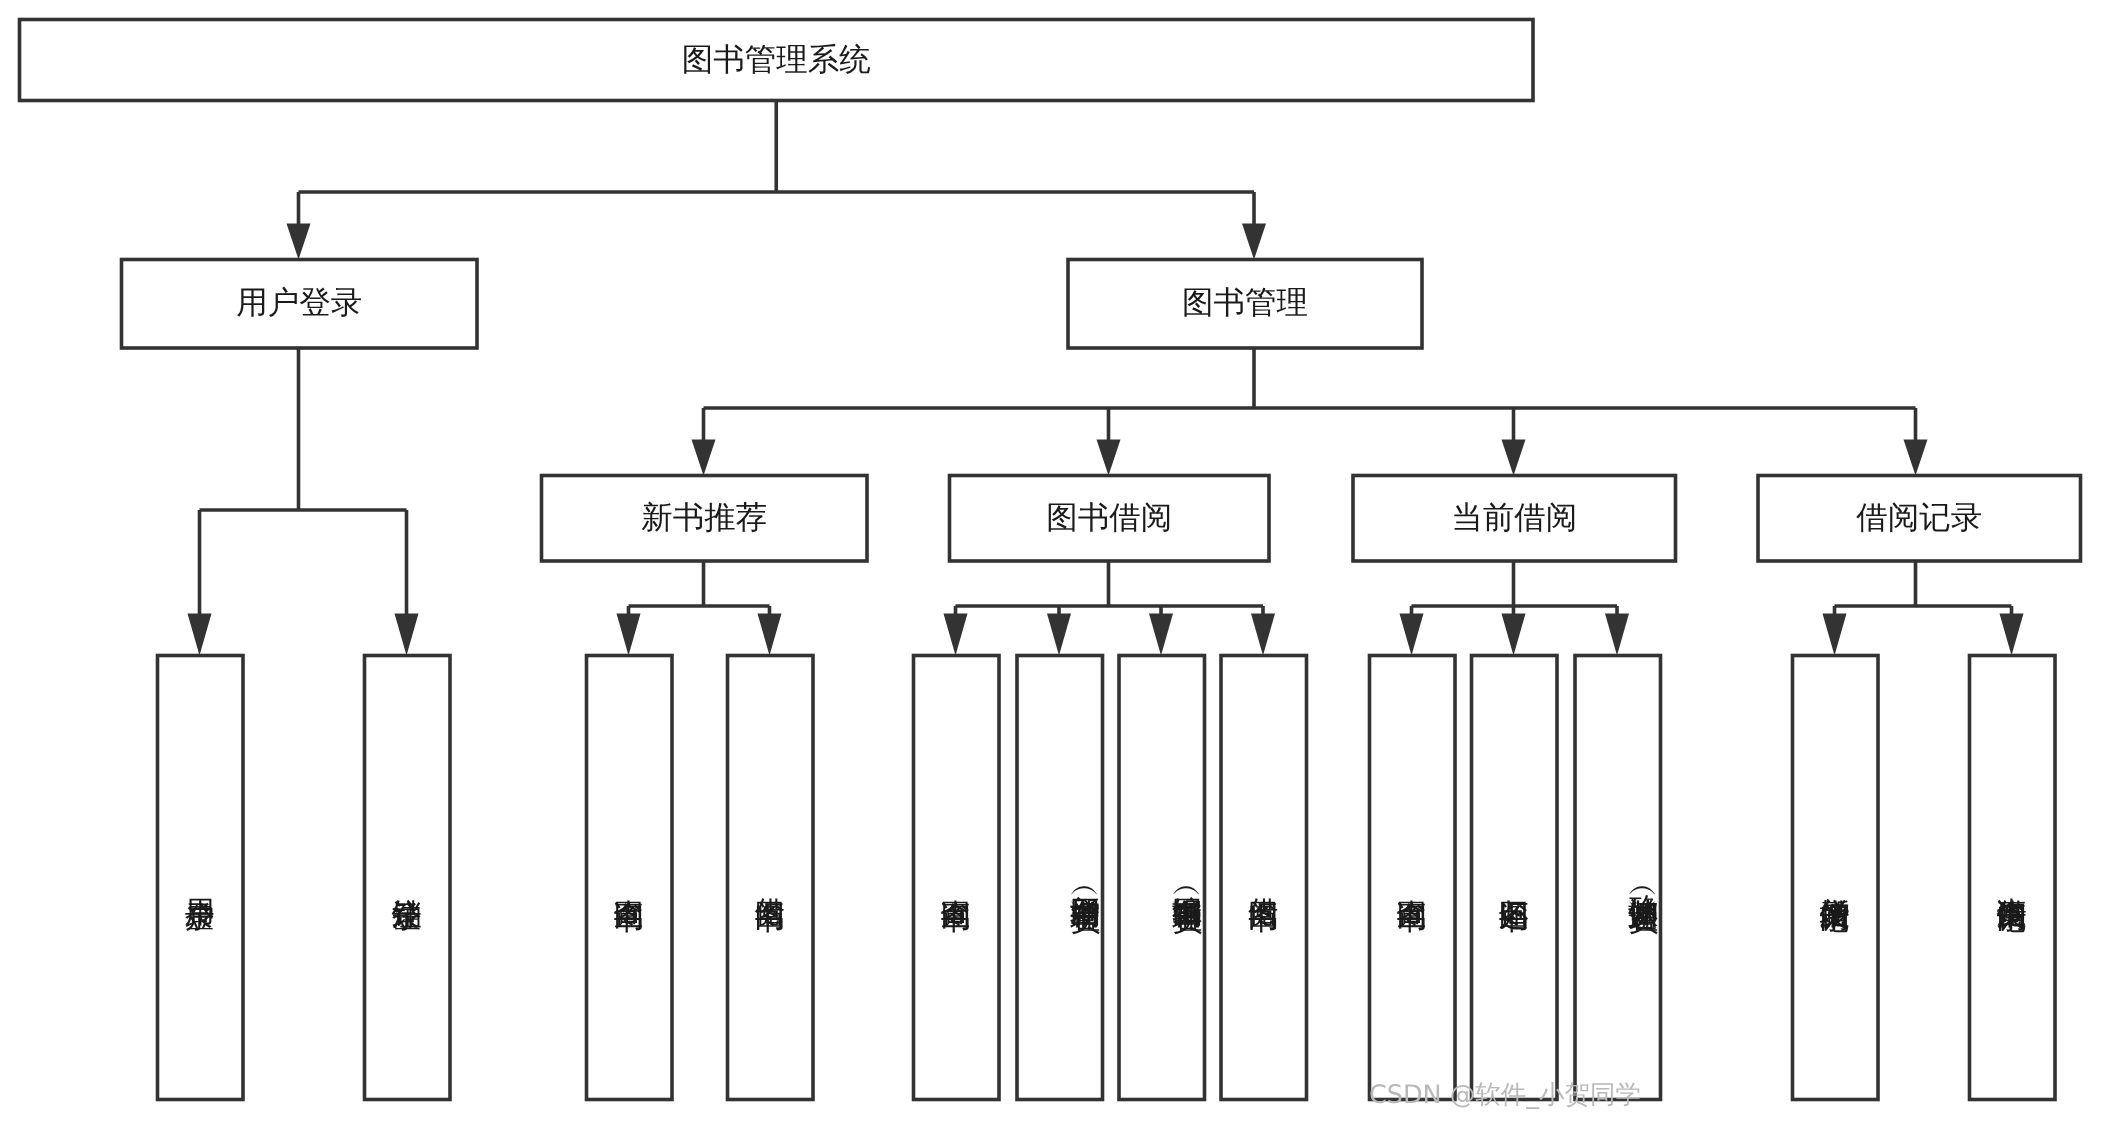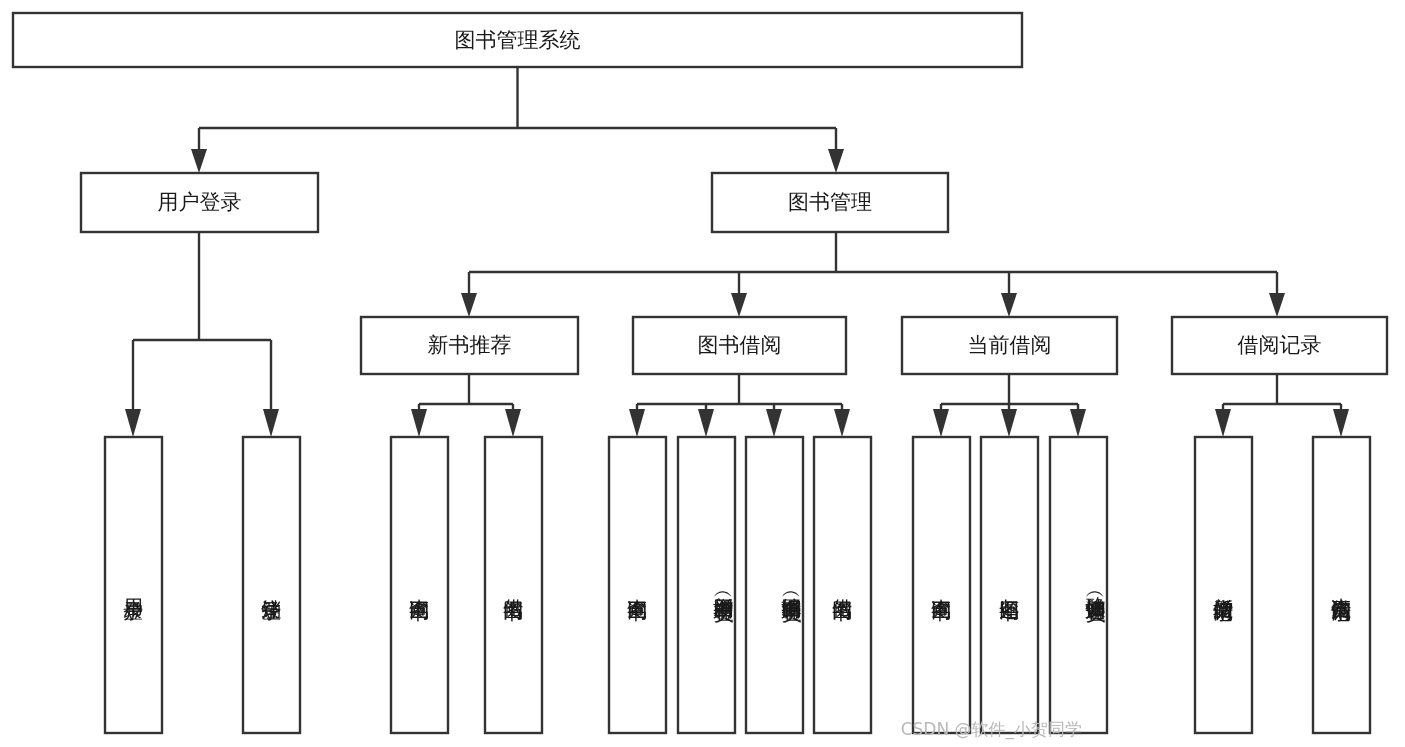--- a/index.html
+++ b/index.html
@@ -58,21 +58,21 @@
     line-height: 1.12;
     color: #1a1a1a;
     writing-mode: vertical-rl;
     text-orientation: upright;
     white-space: nowrap;
     letter-spacing: 1px;
     pointer-events: none;
   }
   #watermark {
     position: absolute;
-    right: 28px;
+    right: 16px;
     bottom: 6px;
     font-family: "DejaVu Sans", "Liberation Sans", sans-serif;
     font-size: 17px;
     color: #b9b9b9;
     white-space: nowrap;
   }
 </style>
 </head>
 <body>
 

